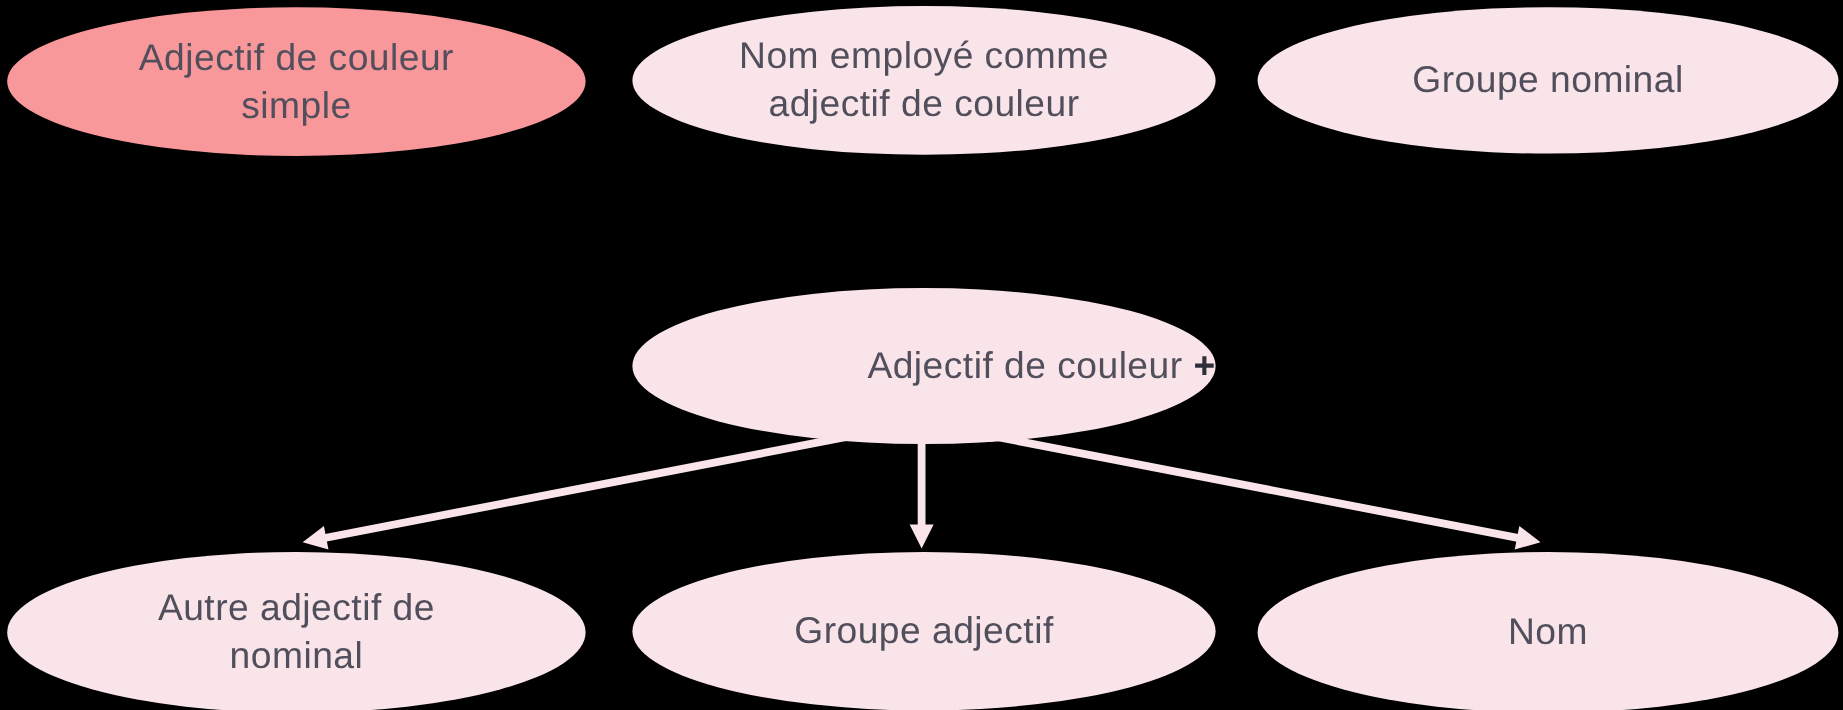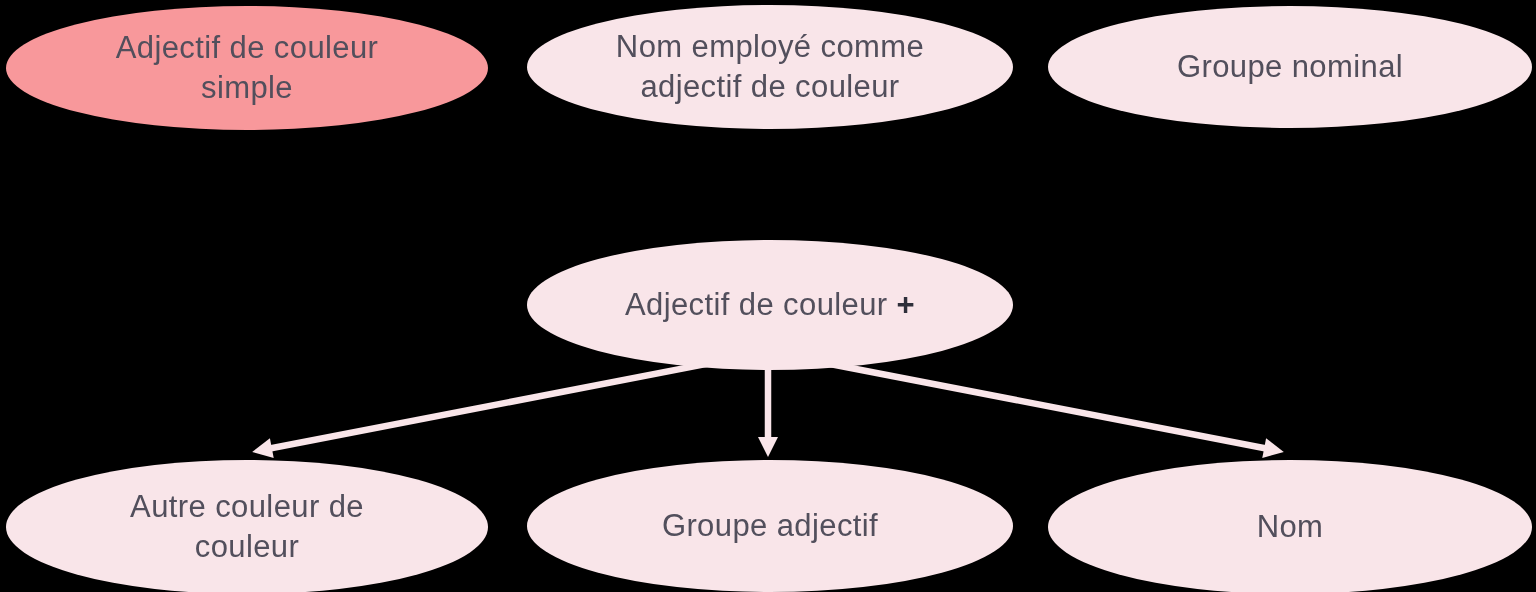--- a/index.html
+++ b/index.html
@@ -51,21 +51,21 @@
     letter-spacing: 0.4px;
   }
   .node.highlight {
     background: var(--highlight-fill);
   }
   .node-label {
     display: inline-block;
   }
   .w320 { max-width: 320px; }
   .w350 { max-width: 350px; }
-  .nowrap { white-space: nowrap; }
+  .nowrap { white-space: nowrap; justify-content: flex-end; }
   .plus {
     font-weight: 700;
     color: var(--plus);
     margin-left: 9px;
   }
   
   .n-top-left     { left: 6px;    top: 6px;   width: 482px; height: 124px; }
   .n-top-mid      { left: 527px;  top: 5px;   width: 486px; height: 124px; }
   .n-top-right    { left: 1048px; top: 6px;   width: 484px; height: 122px; }
   .n-center       { left: 527px;  top: 240px; width: 486px; height: 130px; }
@@ -100,21 +100,21 @@
   <div class="node n-top-right">
     <span class="node-label">Groupe nominal</span>
   </div>
 
   <div class="node n-center nowrap">
     <span class="node-label">Adjectif de couleur</span>
       <span class="plus">+</span>
   </div>
 
   <div class="node n-bottom-left">
-    <span class="node-label w320">Autre couleur de couleur</span>
+    <span class="node-label w320">Autre adjectif de nominal</span>
   </div>
 
   <div class="node n-bottom-mid">
     <span class="node-label">Groupe adjectif</span>
   </div>
 
   <div class="node n-bottom-right">
     <span class="node-label">Nom</span>
   </div>
 

